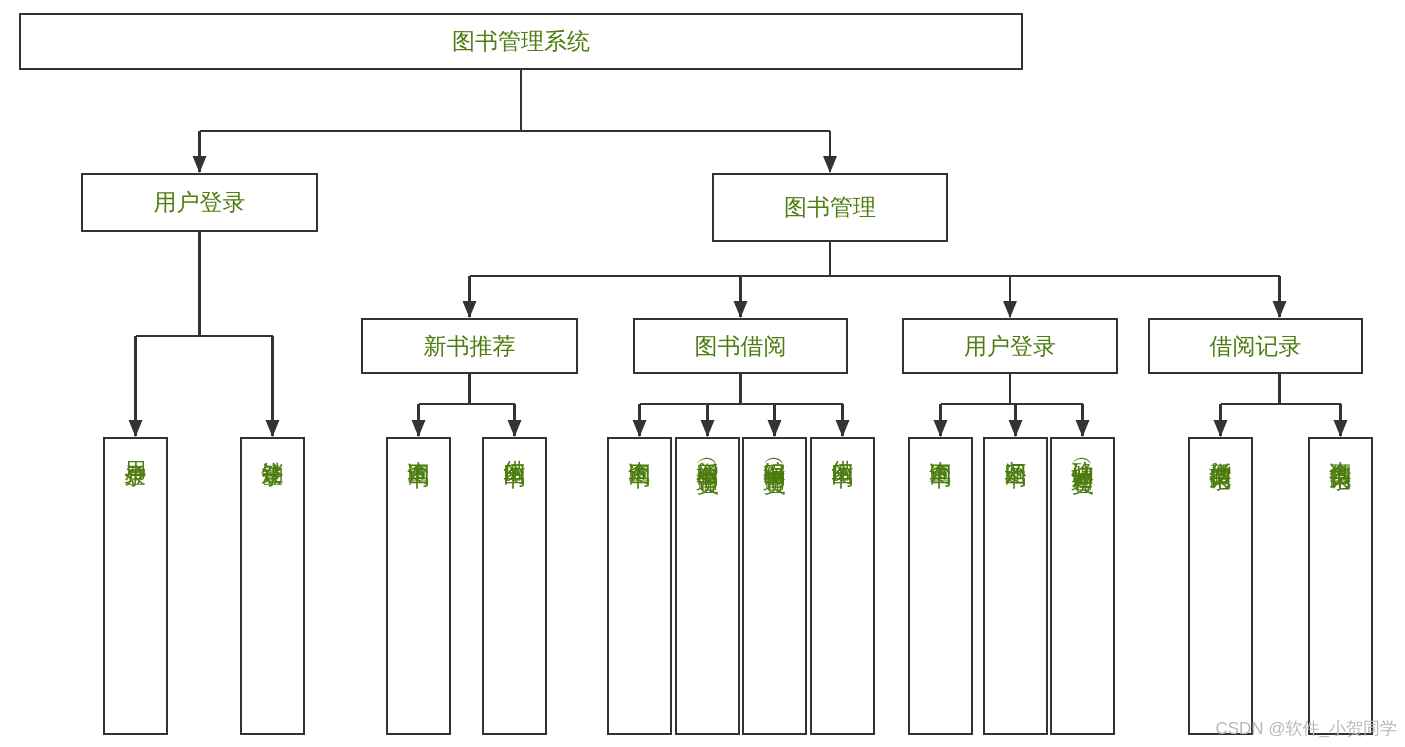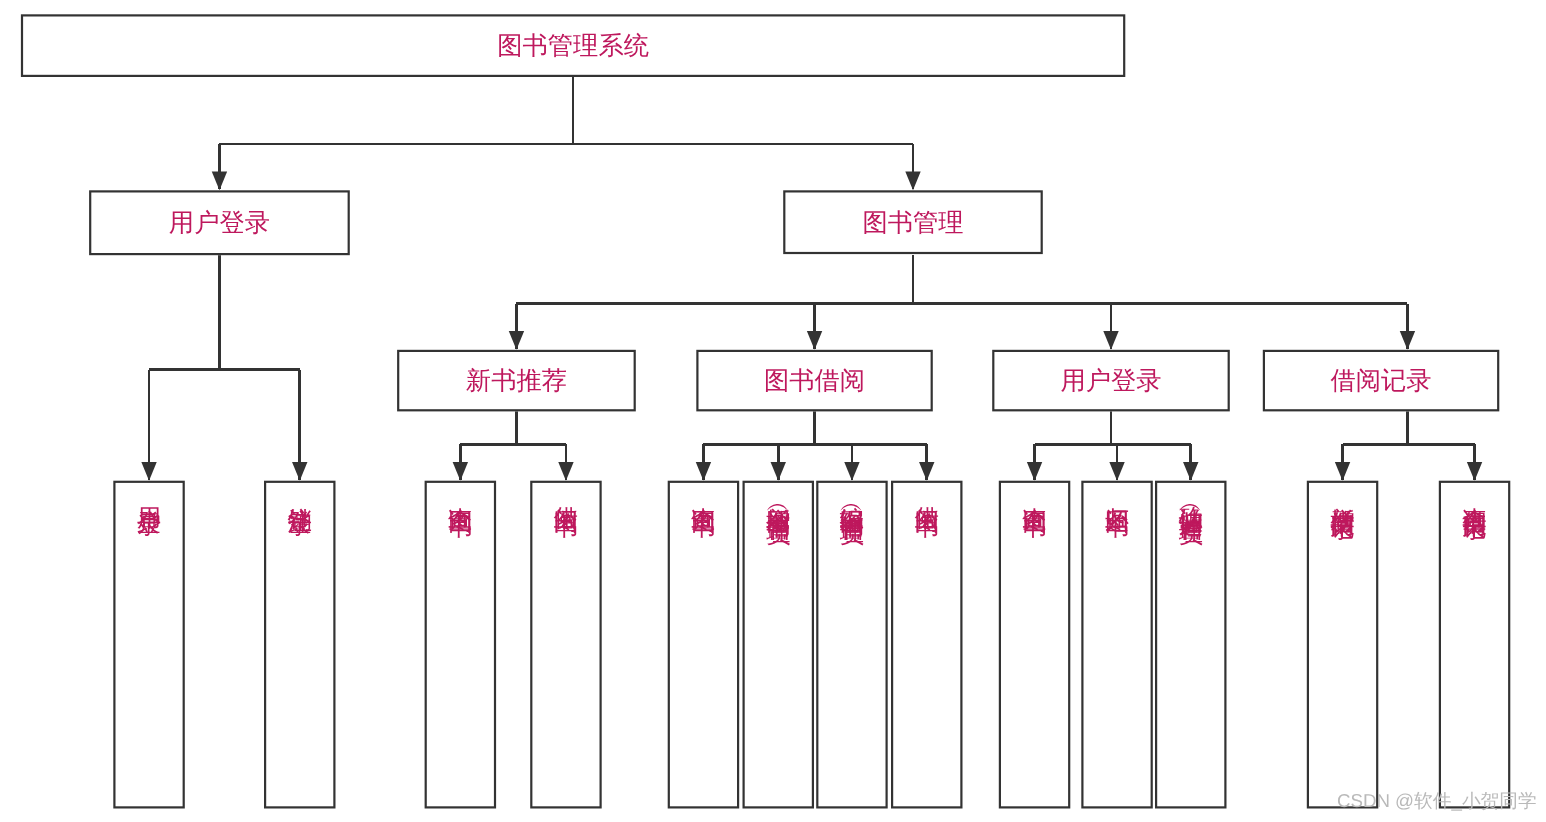--- a/index.html
+++ b/index.html
@@ -30,21 +30,21 @@
     position: absolute;
     box-sizing: border-box;
     background: #ffffff;
     border: 2px solid #333333;
     display: flex;
     align-items: center;
     justify-content: center;
     z-index: 2;
   }
   .node-label {
-    color: #be185d;
+    color: #4d7c0f;
     line-height: 1.08;
     text-align: center;
     white-space: nowrap;
   }
   .node.horizontal .node-label {
     font-size: 23px;
     writing-mode: horizontal-tb;
   }
   .node.vertical {
     align-items: flex-start;
@@ -128,21 +128,21 @@
       <polygon points="1333.5,420 1347.5,420 1340.5,437" fill="#333333"></polygon>
     </svg>
 
   <div class="node horizontal" style="left: 19px; top: 13px; width: 1004px; height: 57px;">
     <span class="node-label">图书管理系统</span>
   </div>
 
   <div class="node horizontal" style="left: 81px; top: 173px; width: 237px; height: 59px;">
     <span class="node-label">用户登录</span>
   </div>
-  <div class="node horizontal" style="left: 712px; top: 173px; width: 236px; height: 58px;">
+  <div class="node horizontal" style="left: 712px; top: 173px; width: 236px; height: 69px;">
     <span class="node-label">图书管理</span>
   </div>
 
   <div class="node horizontal" style="left: 361px; top: 318px; width: 217px; height: 56px;">
     <span class="node-label">新书推荐</span>
   </div>
   <div class="node horizontal" style="left: 633px; top: 318px; width: 215px; height: 56px;">
     <span class="node-label">图书借阅</span>
   </div>
   <div class="node horizontal" style="left: 902px; top: 318px; width: 216px; height: 56px;">

